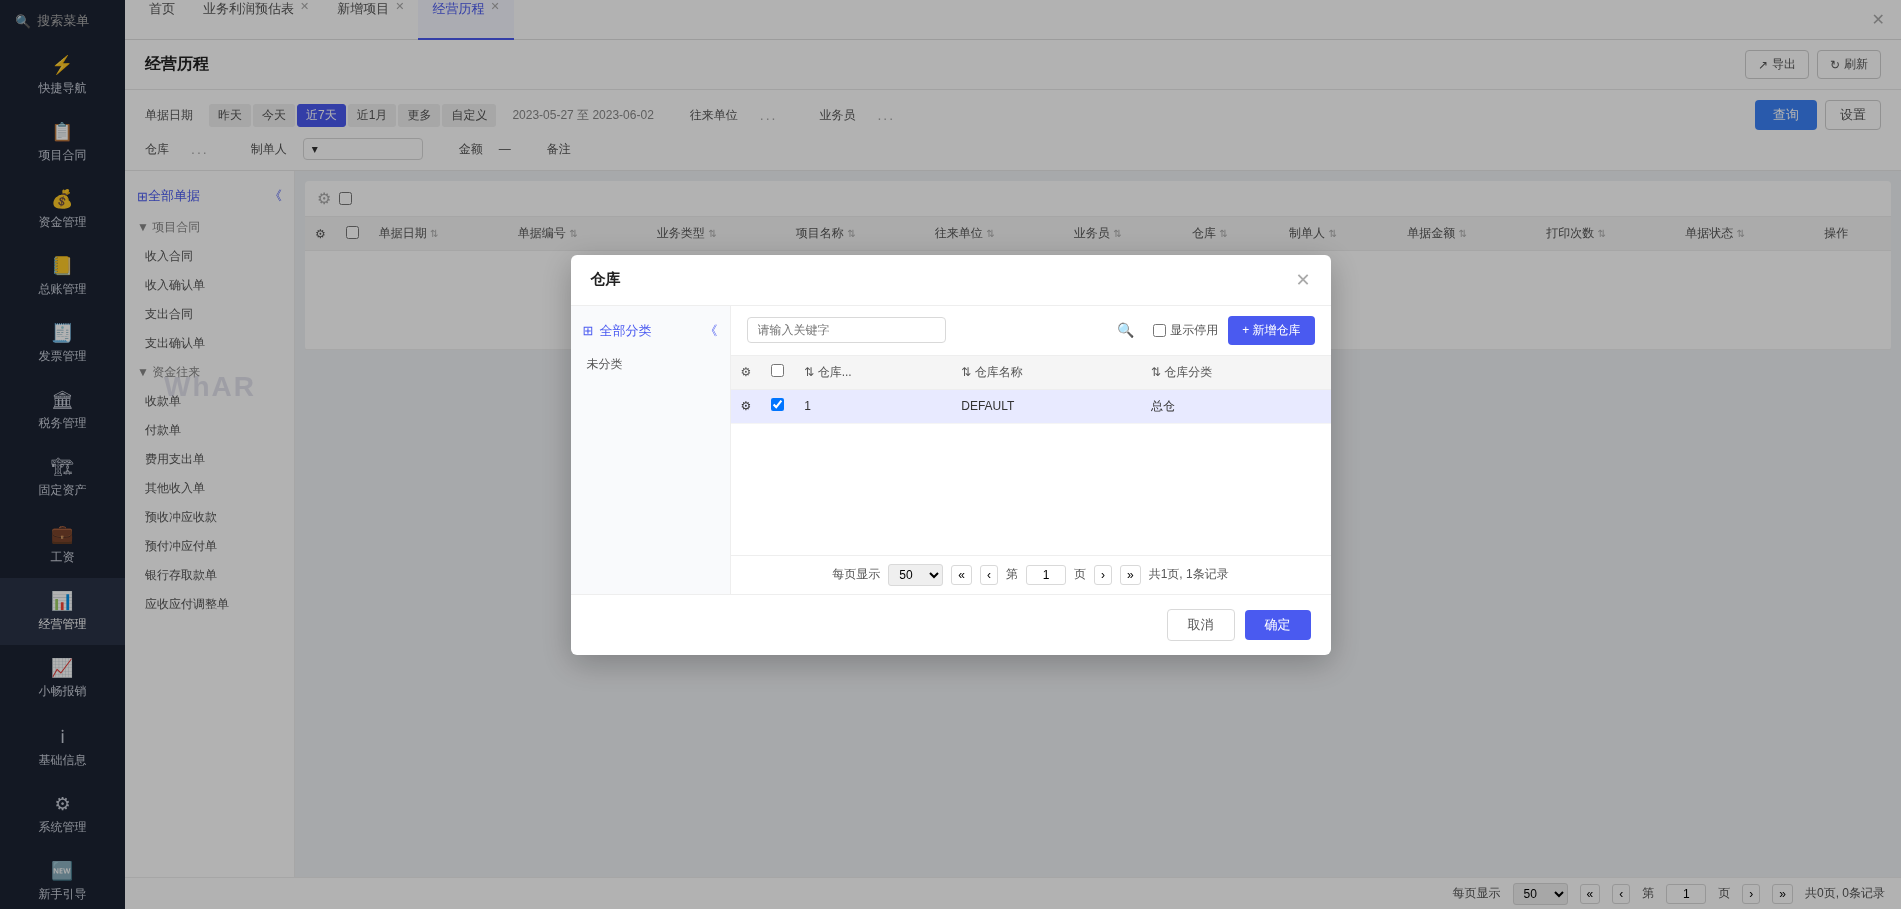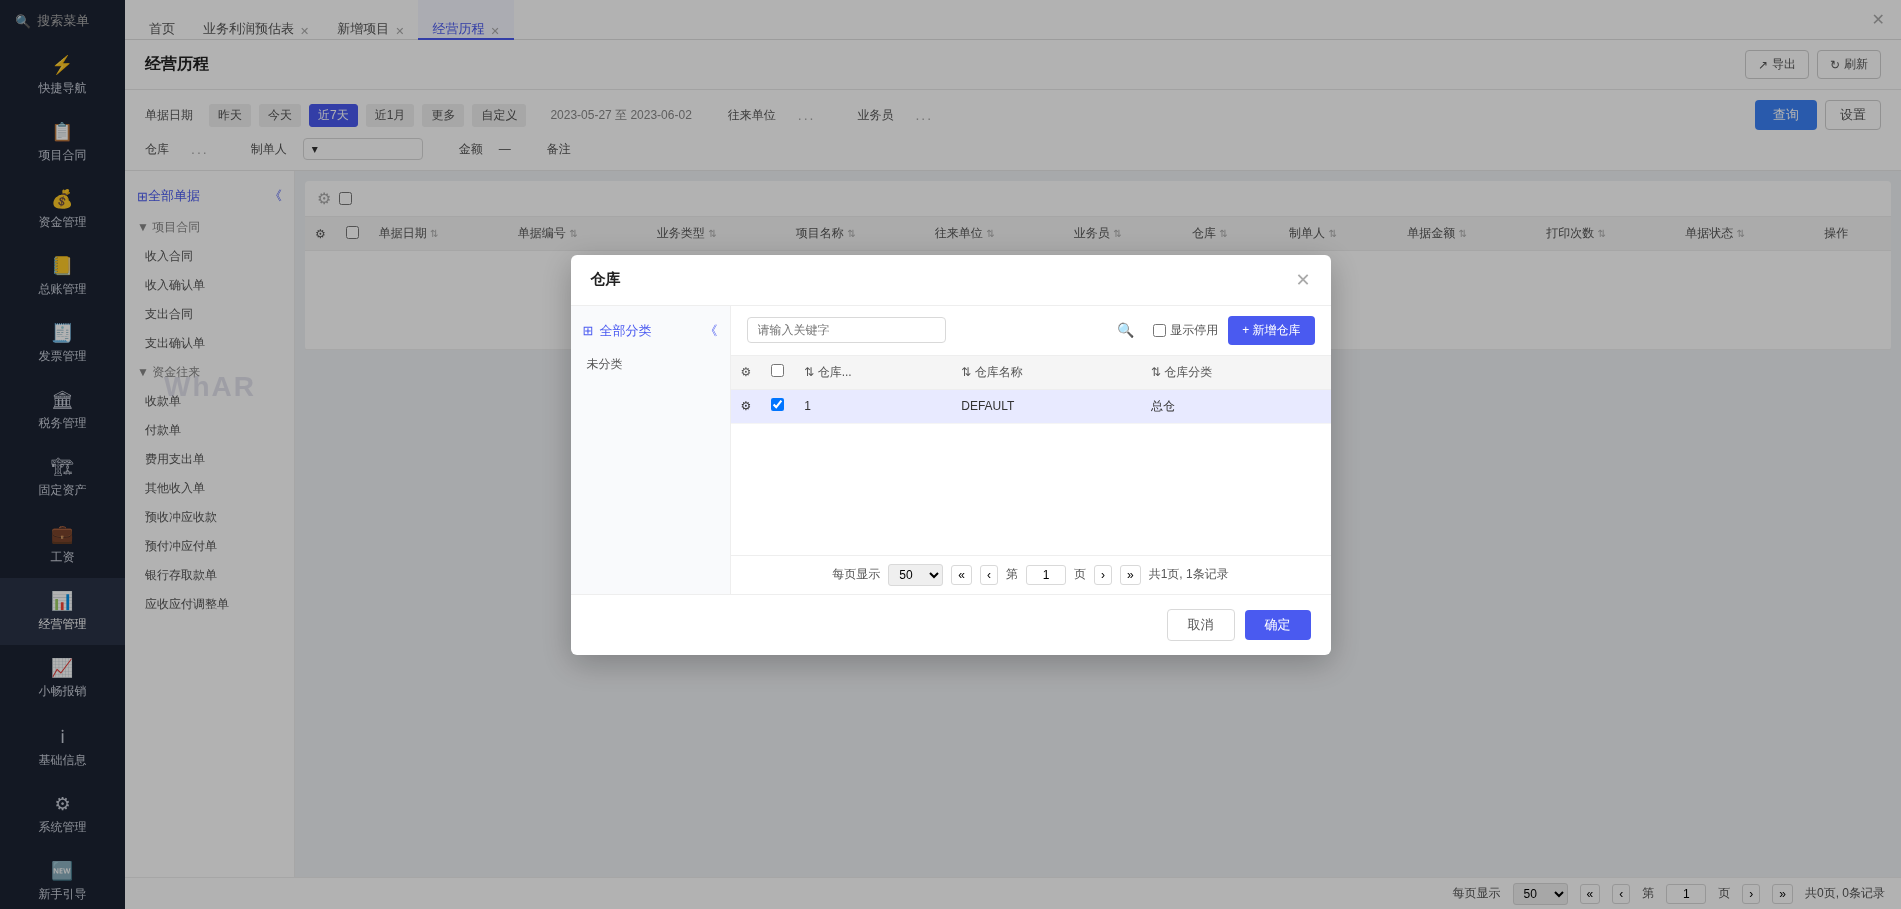--- a/index.html
+++ b/index.html
@@ -21,21 +21,21 @@
     
     .main {
       margin-left: 125px; height: 100%; display: flex; flex-direction: column;
     }
 
     
     .tabs-bar {
       background: #fff; border-bottom: 1px solid #e0e0e0; display: flex; align-items: center; padding: 0 10px; height: 40px; flex-shrink: 0;
     }
     .tab {
-      padding: 0 14px; height: 40px; display: flex; align-items: flex-end; gap: 6px; cursor: pointer; font-size: 13px; color: #555; border-bottom: 2px solid transparent; white-space: nowrap;
+      padding: 0 14px; height: 40px; display: flex; align-items: flex-start; gap: 6px; cursor: pointer; font-size: 13px; color: #555; border-bottom: 2px solid transparent; white-space: nowrap;
     }
     .tab.active { color: #4a5af0; border-bottom: 2px solid #4a5af0; background: #f5f6ff; }
     .tab .close-btn { font-size: 11px; color: #aaa; cursor: pointer; }
     .tab-spacer { flex: 1; }
     .close-all { font-size: 16px; color: #aaa; cursor: pointer; padding: 0 6px; }
 
     
     .page-header {
       background: #fff; padding: 10px 20px; display: flex; align-items: center; justify-content: space-between; border-bottom: 1px solid #e8e8e8; flex-shrink: 0;
     }
@@ -44,26 +44,26 @@
     .btn-export, .btn-refresh {
       padding: 5px 12px; border: 1px solid #d0d0d0; background: #fff; border-radius: 4px; cursor: pointer; font-size: 12px; color: #555; display: flex; align-items: center; gap: 4px;
     }
 
     
     .filter-area {
       background: #fff; padding: 10px 20px; border-bottom: 1px solid #e8e8e8; flex-shrink: 0;
     }
     .filter-row { display: flex; align-items: center; gap: 16px; margin-bottom: 8px; flex-wrap: wrap; }
     .filter-label { color: #555; font-size: 12px; white-space: nowrap; }
-    .filter-dates { display: flex; align-items: center; gap: 8px; }
+    .filter-dates { display: flex; align-items: center; gap: 2px; }
     .date-btn {
       padding: 2px 8px; border-radius: 3px; border: 1px solid transparent; cursor: pointer; font-size: 12px; color: #555;
     }
     .date-btn.active { background: #4a5af0; color: #fff; border-color: #4a5af0; }
-    .date-range { font-size: 12px; color: #888; margin-left: 8px; }
+    .date-range { font-size: 12px; color: #888; }
     .filter-select {
       border: 1px solid #d9d9d9; border-radius: 4px; padding: 3px 8px; font-size: 12px; color: #333; min-width: 120px; cursor: pointer; display: flex; align-items: center; justify-content: space-between;
     }
     .filter-dots { color: #aaa; font-size: 14px; letter-spacing: 2px; cursor: pointer; padding: 2px 6px; }
     .filter-btn-query {
       background: #3b82f6; color: #fff; border: none; border-radius: 4px; padding: 5px 18px; cursor: pointer; font-size: 13px;
     }
     .filter-btn-set {
       background: #fff; color: #555; border: 1px solid #d0d0d0; border-radius: 4px; padding: 5px 14px; cursor: pointer; font-size: 13px;
     }

